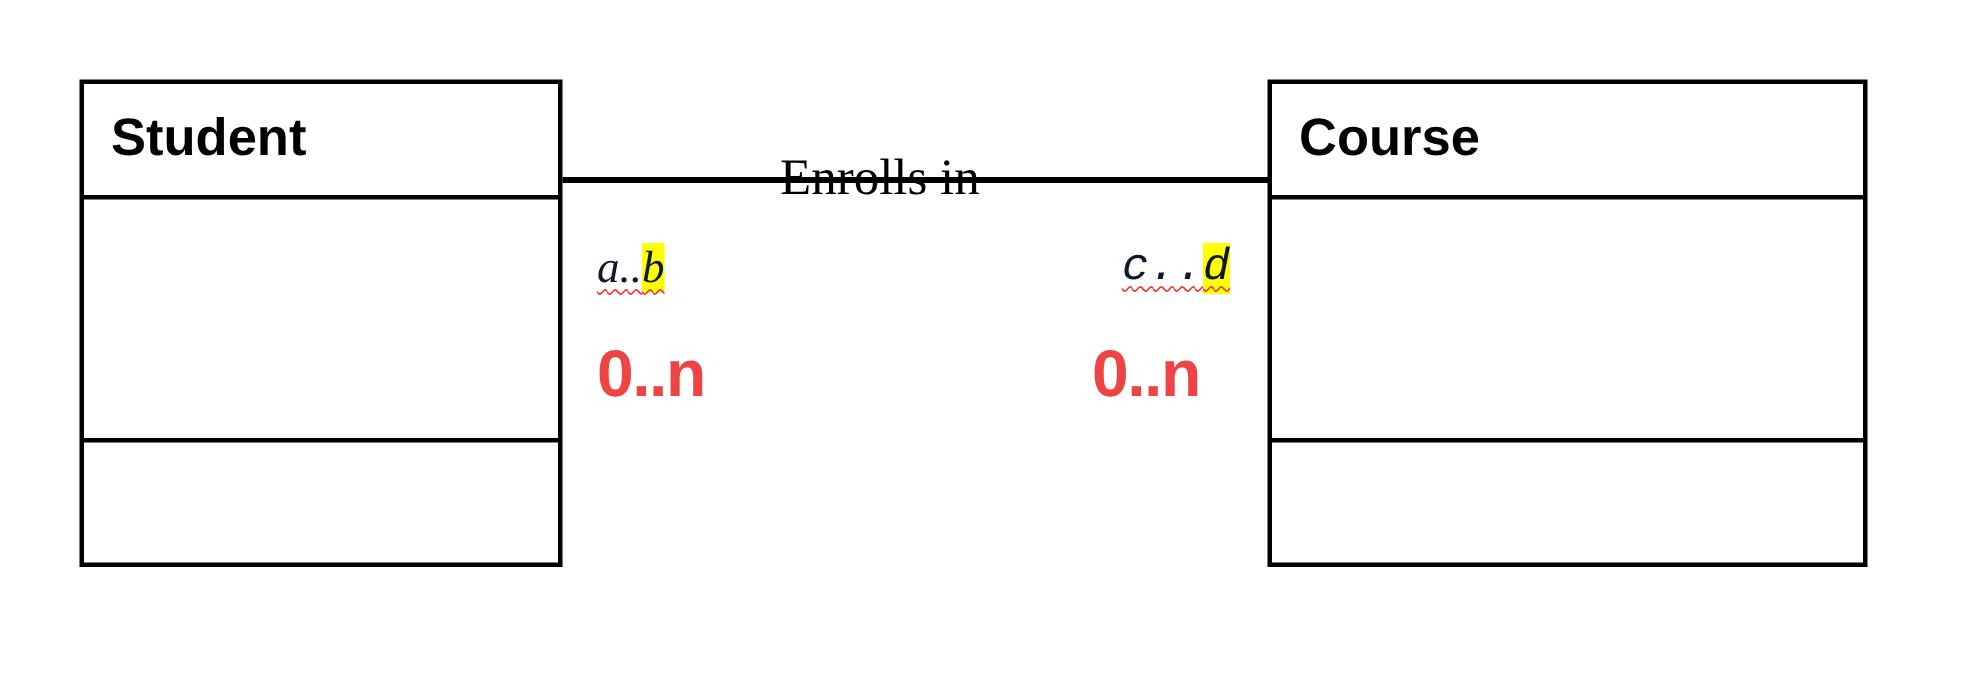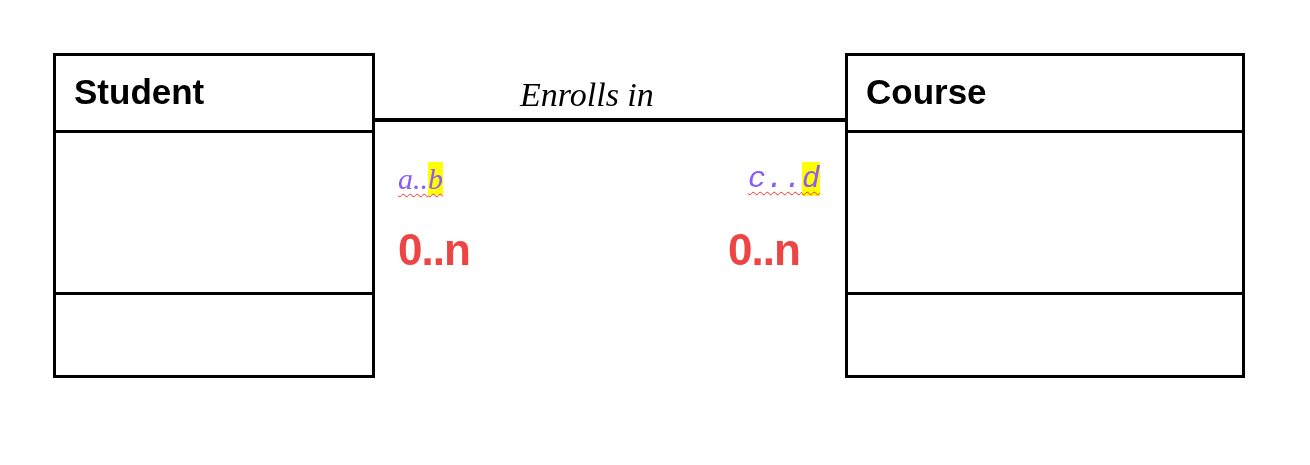--- a/index.html
+++ b/index.html
@@ -47,35 +47,35 @@
   .assoc-line {
     position: absolute;
     background: #000000;
     height: 4px;
   }
 
   
   .assoc-name {
     position: absolute;
     font-family: "Liberation Serif", serif;
-    font-style: italic;
     font-size: 34px;
     line-height: 1;
     color: #000000;
     white-space: nowrap;
+    margin-top: 24px;
   }
 
   
   .mult-generic {
     position: absolute;
     font-family: "Liberation Serif", serif;
     font-style: italic;
     font-size: 30px;
     line-height: 1;
-    color: #8b5cf6;
+    color: #0f172a;
     white-space: nowrap;
   }
   .mult-generic .plain {
     
     text-decoration: underline wavy #ff2a2a;
     text-decoration-thickness: 1px;
     text-underline-offset: 4px;
   }
   .mult-generic .hl {
     background: #FFFF00;

